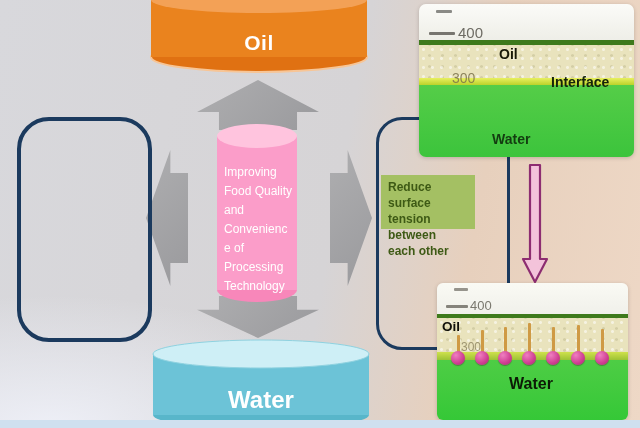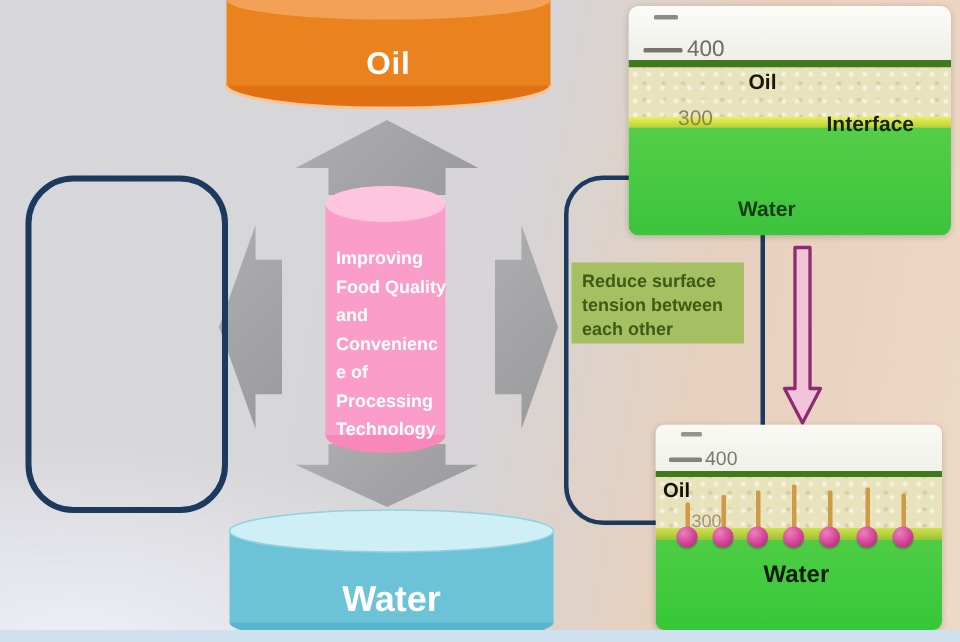--- a/index.html
+++ b/index.html
@@ -28,26 +28,26 @@
     clip-path:polygon(0 17%,42% 17%,42% 0,100% 50%,42% 100%,42% 83%,0 83%);}
 
   
   .outline-rect{border:4px solid #1b3a5e;border-radius:32px;background:transparent;}
   #rect-left{left:17px;top:117px;width:127px;height:217px;}
   #rect-right{left:376px;top:117px;width:128px;height:227px;border-width:3px;border-radius:26px;}
 
   
   #oil-label{left:148px;top:31px;width:222px;text-align:center;color:#fff;font-weight:bold;font-size:21px;letter-spacing:.5px;}
   #water-label{left:150px;top:386px;width:222px;text-align:center;color:#fff;font-weight:bold;font-size:24px;}
-  #center-cyl-text{left:224px;top:163px;width:74px;color:#fff;font-weight:bold;font-size:12px;line-height:19px;}
+  #center-cyl-text{left:224px;top:163px;width:74px;color:#fff;font-weight:normal;font-size:12px;line-height:19px;}
 
   
   #left-box{left:23px;top:162px;width:118px;height:88px;background:#aad4dd;color:#fff;
     font-weight:bold;font-size:11.5px;line-height:17px;padding:9px 0 0 5px;box-sizing:border-box;}
-  #right-box{left:381px;top:175px;width:115px;height:54px;background:#a4c063;color:#3e5a15;
+  #right-box{left:381px;top:175px;width:94px;height:54px;background:#a4c063;color:#3e5a15;
     font-weight:bold;font-size:12px;line-height:16px;padding:4px 0 0 7px;box-sizing:border-box;}
 
   
   .photo{border-radius:7px;overflow:hidden;box-shadow:0 1px 4px rgba(0,0,0,.18);}
   #photo-top{left:419px;top:4px;width:215px;height:153px;}
   #photo-bottom{left:437px;top:283px;width:191px;height:137px;border-radius:6px;}
   .band-top{left:0;top:0;width:100%;height:37px;background:linear-gradient(to bottom,#fbfbf8,#eeeee7);}
   .line-400{left:0;width:100%;height:5px;background:#3e7a1c;}
   .oil-layer{left:0;width:100%;background:#e9e3bd;
     background-image:radial-gradient(rgba(255,255,255,.55) 1px,transparent 2px),radial-gradient(rgba(170,165,120,.35) 1px,transparent 2px);

